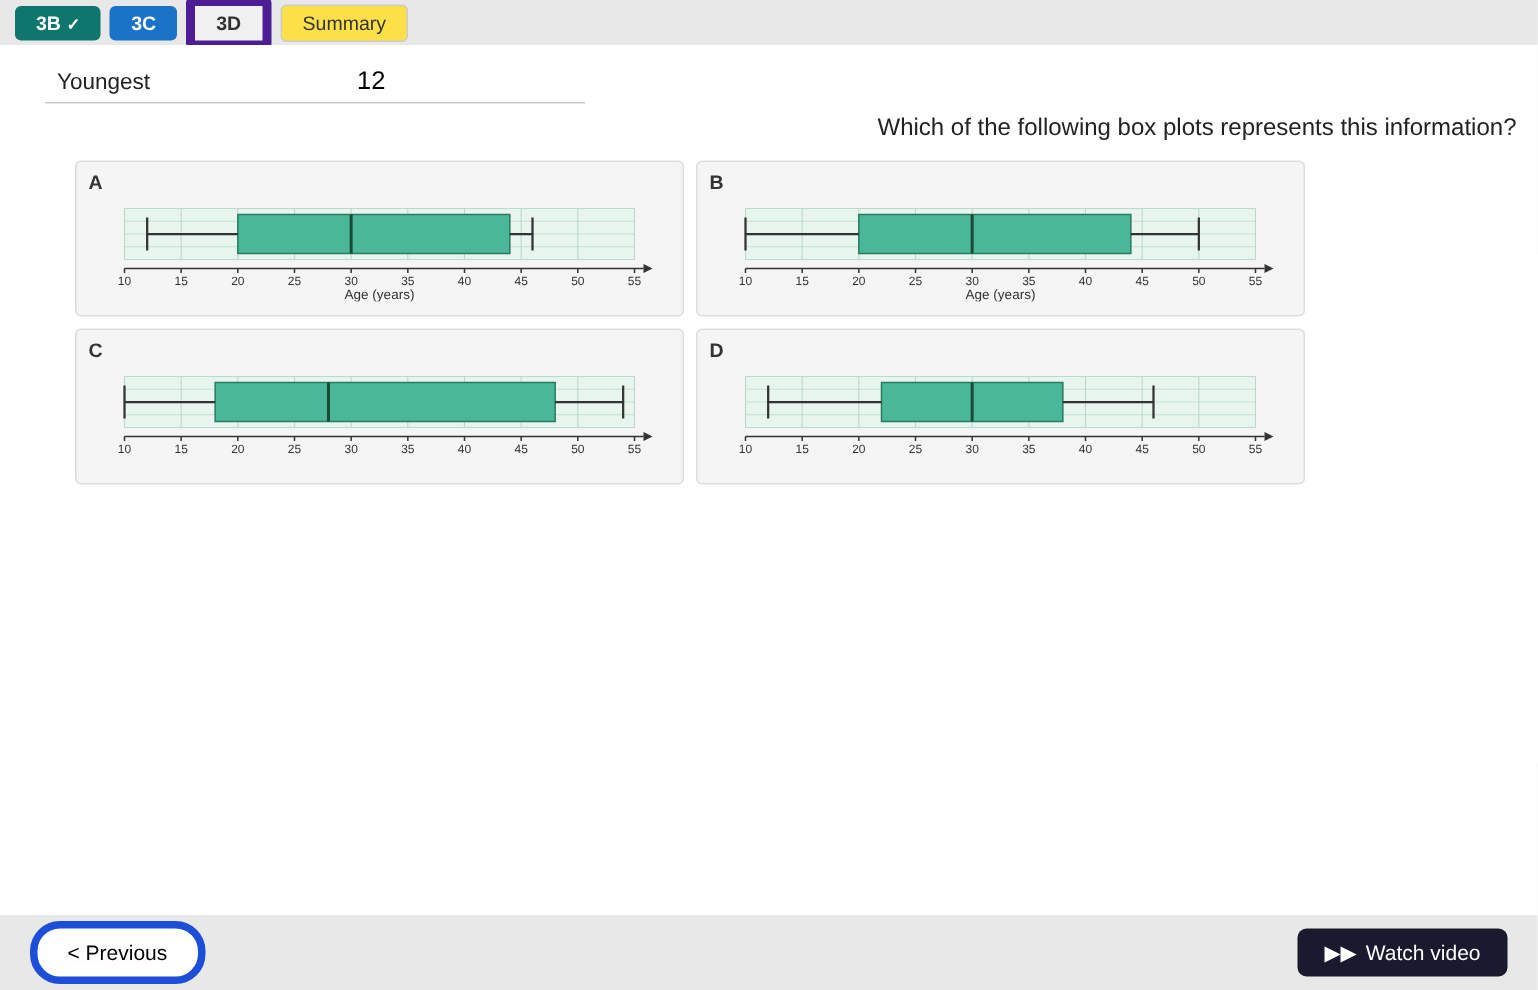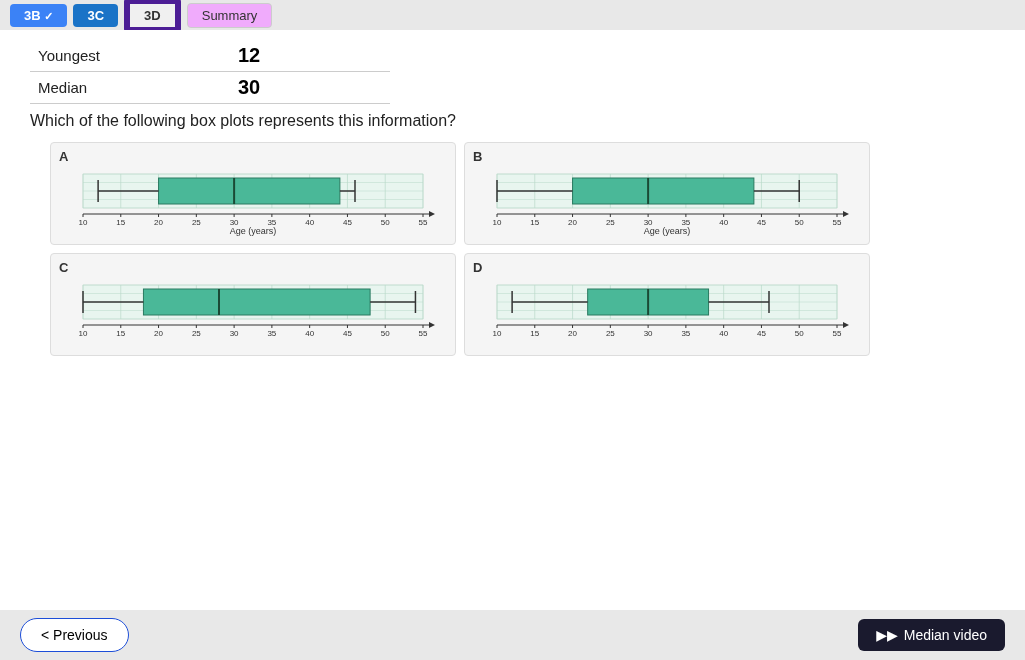--- a/index.html
+++ b/index.html
@@ -24,35 +24,35 @@
     }
     .nav-btn {
       padding: 4px 14px;
       border-radius: 4px;
       font-size: 13px;
       font-weight: bold;
       cursor: pointer;
       border: none;
     }
     .btn-3b {
-      background: #3b82f6;
+      background: #0f766e;
       color: white;
     }
     .btn-3c {
       background: #1a73c7;
       color: white;
       text-align: center;
     }
     .btn-3d {
       background: #f0f0f0;
       color: #333;
       border: 6px solid #4c1d95;
     }
     .btn-summary {
-      background: #f0abfc;
+      background: #fde047;
       color: #333;
       border: 1px solid #ccc;
       font-weight: normal;
     }
     .checkmark {
       color: white;
       font-size: 11px;
     }
 
     
@@ -74,29 +74,29 @@
       padding: 4px 8px;
       font-size: 15px;
       border-bottom: 1px solid #ccc;
     }
     .stats-table tr td:first-child {
       font-weight: normal;
       color: #222;
       width: 200px;
     }
     .stats-table tr td:last-child {
-      font-size: 20px;
-      font-weight: 700;
+      font-size: 17px;
+      font-weight: 400;
     }
 
     .question-text {
       font-size: 16px;
       color: #222;
       margin: 8px 0 12px 0;
-      text-align: left;
+      text-align: right;
     }
 
     
     .plots-grid {
       display: grid;
       grid-template-columns: 1fr 1fr;
       gap: 8px;
       width: 820px;
       margin-left: 20px;
     }
@@ -131,21 +131,21 @@
       height: 50px;
       display: flex;
       align-items: center;
       justify-content: space-between;
       padding: 0 20px;
       background: #e8e8e8;
     }
 
     .prev-btn {
       background: white;
-      border: 1px solid #1d4ed8;
+      border: 5px solid #1d4ed8;
       border-radius: 20px;
       padding: 8px 20px;
       font-size: 14px;
       cursor: pointer;
       display: flex;
       align-items: center;
       gap: 5px;
     }
 
     .watch-video-btn {
@@ -174,24 +174,20 @@
   <button class="nav-btn btn-summary">Summary</button>
 </div>
 
 <div class="main-content">
 
   <table class="stats-table">
     <tbody id="stats-tbody">
         <tr>
           <td>Youngest</td>
           <td>12</td>
-        </tr>
-        <tr>
-          <td>Median</td>
-          <td>30</td>
         </tr>
       </tbody>
   </table>
 
   <div class="question-text">Which of the following box plots represents this information?</div>
 
   <div class="plots-grid" id="plots-grid">
       <div class="plot-card"><div class="plot-label">A</div><svg class="plot-svg" viewBox="0 0 380 70">
           <g>
             <rect x="20" y="8" width="340" height="34" fill="#e8f5ef" stroke="#b8d8c8" stroke-width="0.5"></rect>
@@ -387,16 +383,16 @@
           <text x="360" y="59" text-anchor="middle" font-size="8" fill="#333">55</text>
         </svg></div>
     </div>
 
   <div class="bottom-bar">
     <button class="prev-btn">
       <span>&lt; Previous</span>
     </button>
     <button class="watch-video-btn">
       <span>▶▶</span>
-      <span>Median video</span>
+      <span>Watch video</span>
     </button>
   </div>
 </div>
 
 </body></html>

